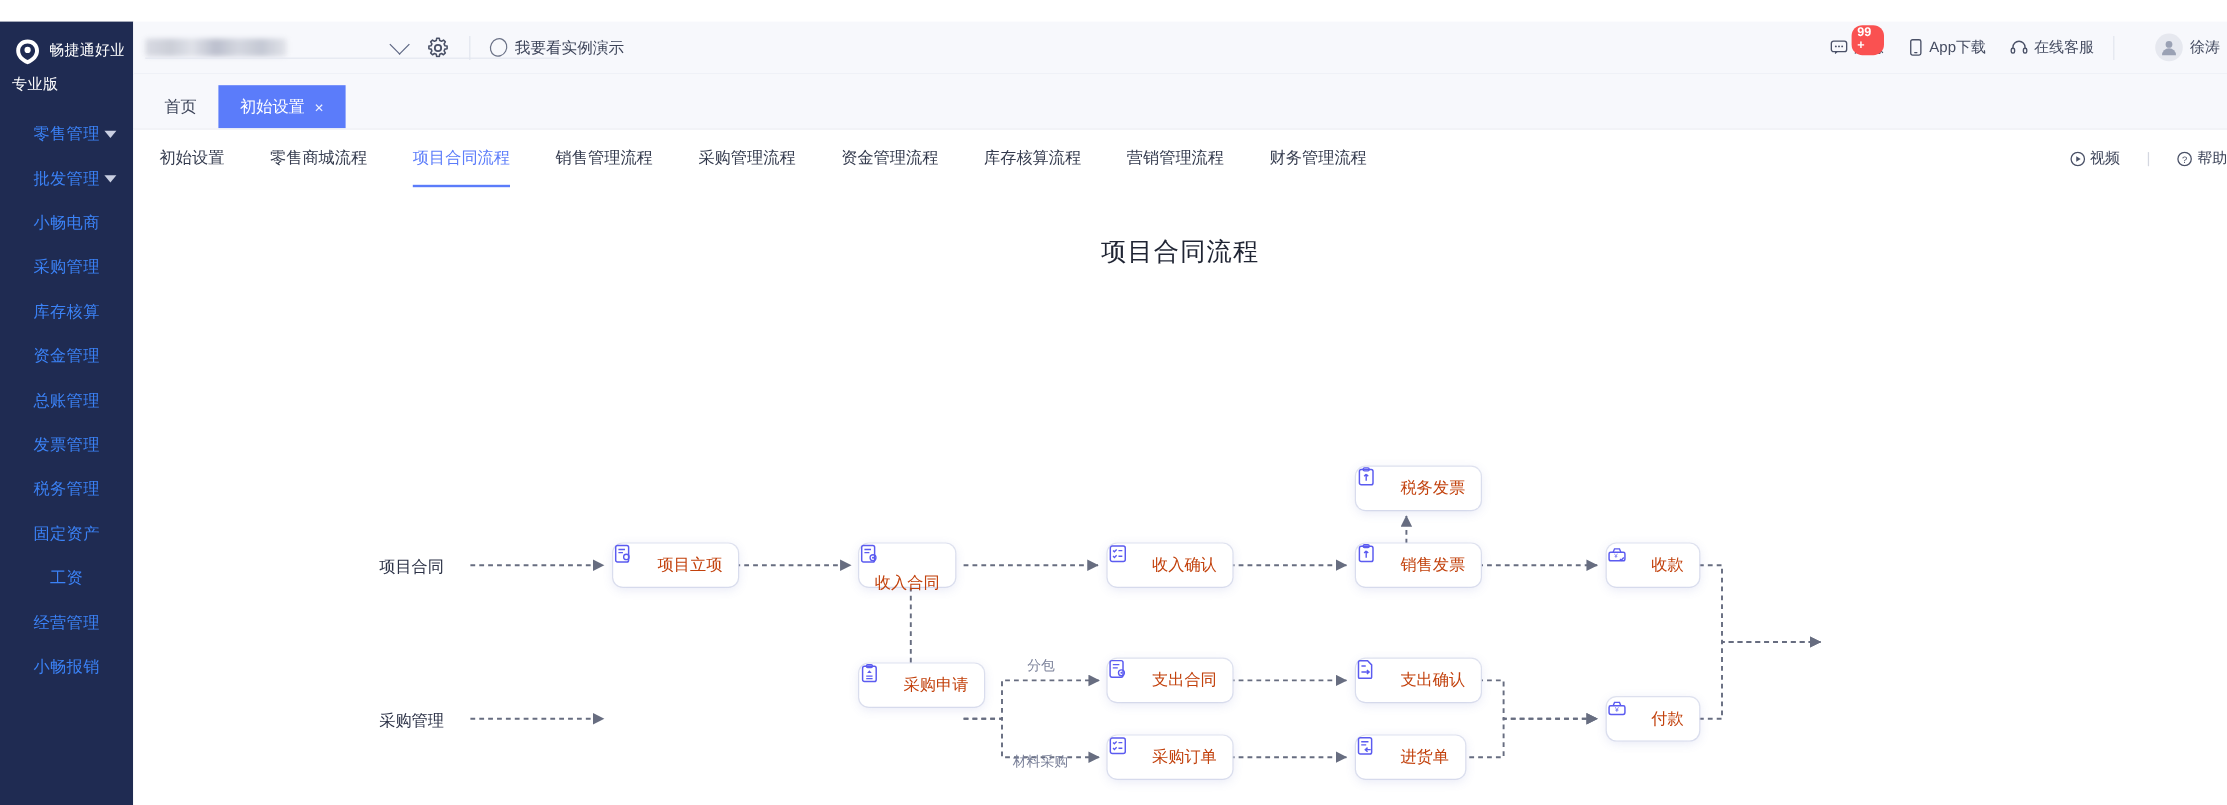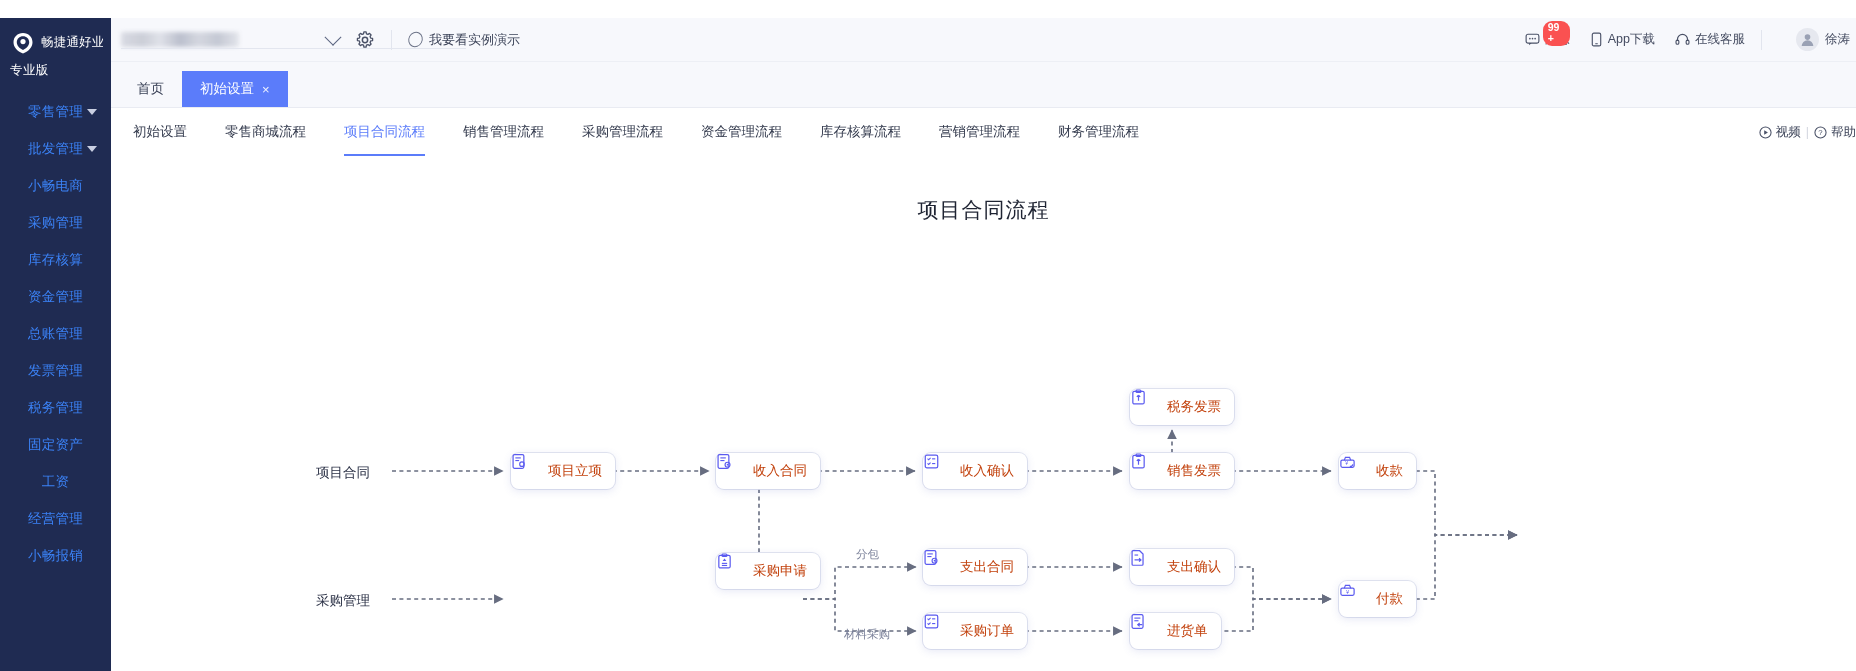--- a/index.html
+++ b/index.html
@@ -92,21 +92,21 @@
   .subtabs { height: 48px; display: flex; align-items: center; padding-left: 22px; position: relative; }
   .stab {
     font-size: 13.5px; color: #333a4d; margin-right: 38px; cursor: pointer;
     height: 48px; display: flex; align-items: center; position: relative; white-space: nowrap;
   }
   .stab.active { color: #5b7cfa; }
   .stab.active::after {
     content: ""; position: absolute; left: 0; right: 0; bottom: 0; height: 2.5px; background: #5b7cfa;
   }
   .subtabs-right { position: absolute; right: 0; display: flex; align-items: center;
-                   font-size: 12.5px; color: #3c4358; gap: 5px; }
+                   font-size: 12.5px; color: #3c4358; gap: 22px; }
   .sr-link { display: flex; align-items: center; gap: 4px; cursor: pointer; }
   .sr-div { color: #d4d7e0; }
 
   .flow-title { text-align: center; font-size: 21px; color: #1f2433; margin-top: 40px; letter-spacing: 1px; }
 
   
   .canvas { position: absolute; left: 0; top: 0; width: 1745px; height: 564px; }
   .canvas svg { position: absolute; left: 0; top: 0; }
   .node {
     position: absolute; height: 36px; background: #fff; border-radius: 8px;
@@ -338,21 +338,21 @@
           <svg width="17" height="17" viewBox="0 0 18 18">
             <rect x="2.2" y="1.6" width="11.4" height="14.6" rx="1.6" fill="none" stroke="#5b5bf0" stroke-width="1.3"></rect>
             <line x1="4.6" y1="5.2" x2="10.4" y2="5.2" stroke="#5b5bf0" stroke-width="1.2"></line>
             <line x1="4.6" y1="8" x2="8.6" y2="8" stroke="#5b5bf0" stroke-width="1.2"></line>
             <circle cx="11.6" cy="11.8" r="2.4" fill="none" stroke="#5b5bf0" stroke-width="1.2"></circle>
           </svg>
           </span>
         <span>项目立项</span>
       </div>
 
-      <div class="node" style="left:605px; top:345px;">
+      <div class="node" style="left:605px; top:345px;flex-direction:column;">
         <span class="ic">
           <svg width="17" height="17" viewBox="0 0 18 18">
             <rect x="2.2" y="1.6" width="11.4" height="14.6" rx="1.6" fill="none" stroke="#5b5bf0" stroke-width="1.3"></rect>
             <line x1="4.6" y1="5.2" x2="10.4" y2="5.2" stroke="#5b5bf0" stroke-width="1.2"></line>
             <line x1="4.6" y1="8" x2="9" y2="8" stroke="#5b5bf0" stroke-width="1.2"></line>
             <circle cx="12.2" cy="12.4" r="2.6" fill="none" stroke="#5b5bf0" stroke-width="1.2"></circle>
             <circle cx="12.2" cy="12.4" r=".9" fill="#5b5bf0"></circle>
           </svg>
           </span>
         <span>收入合同</span>

